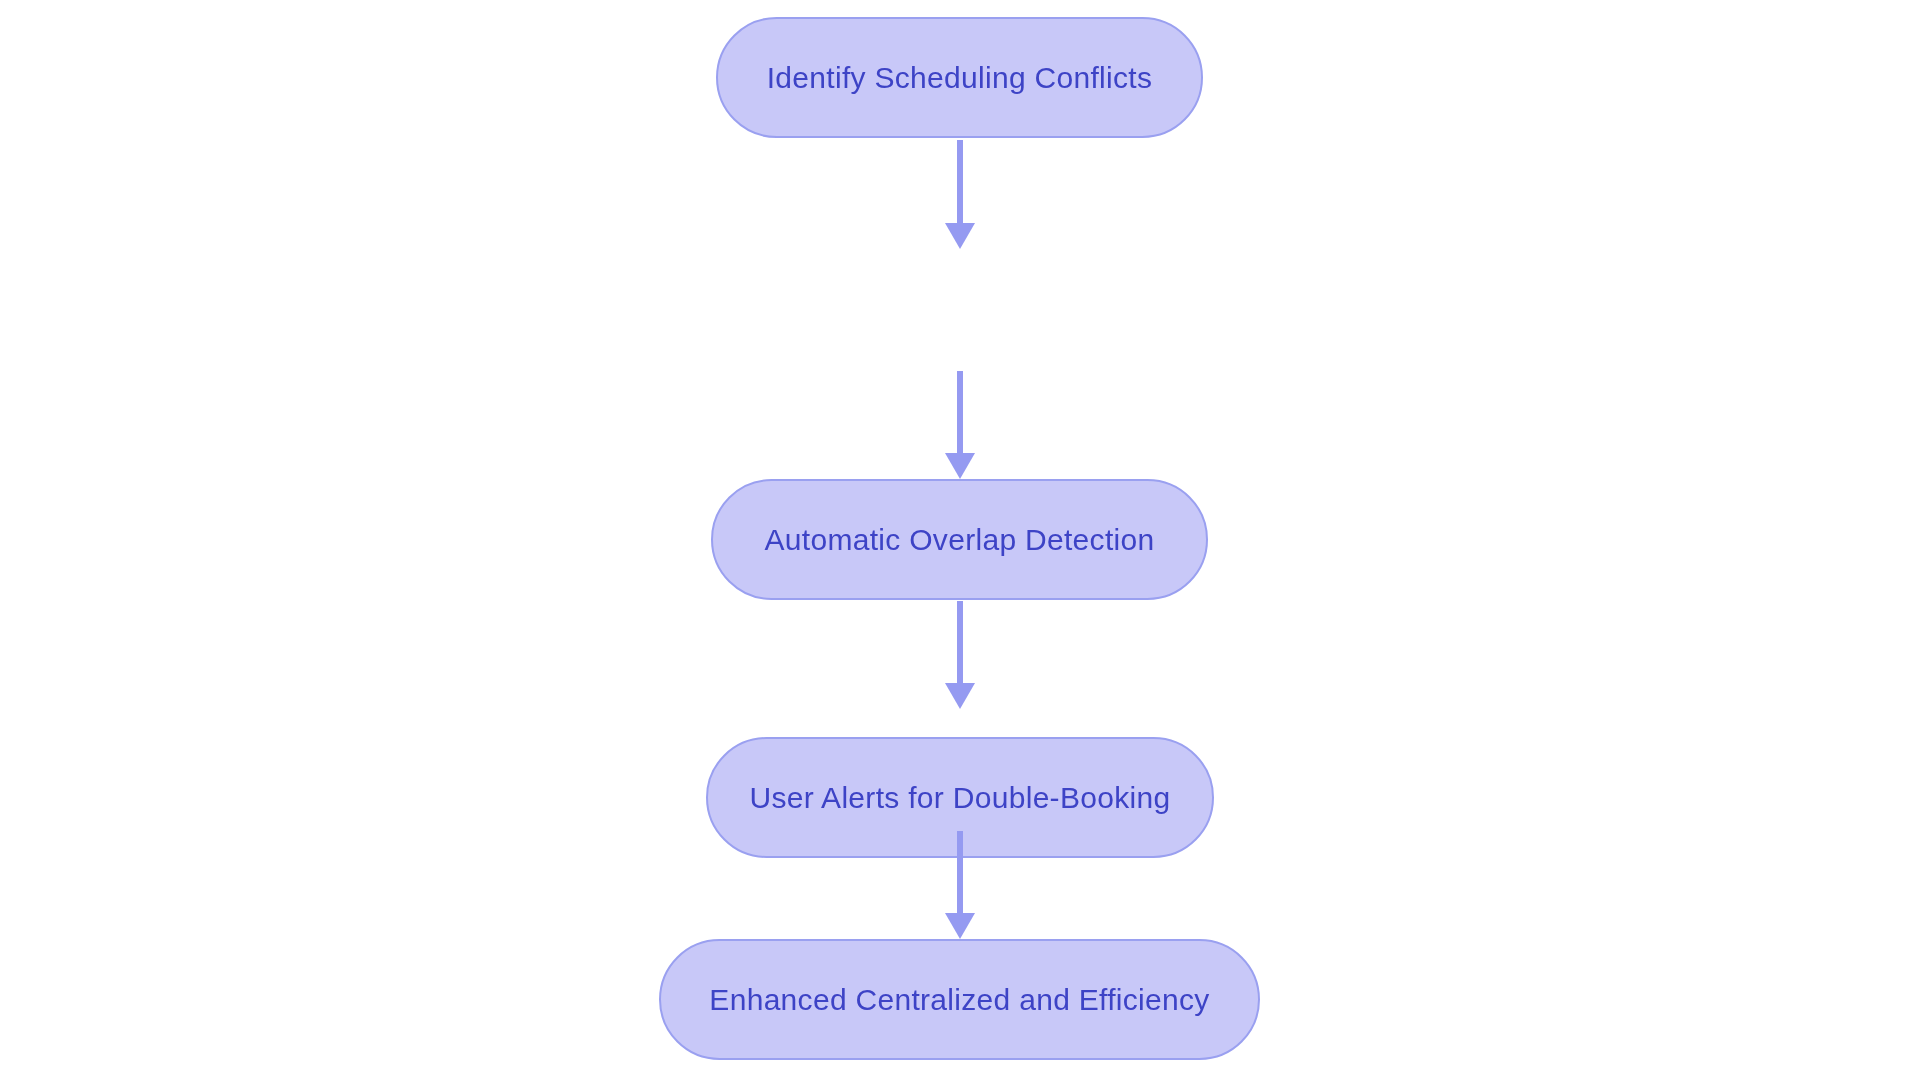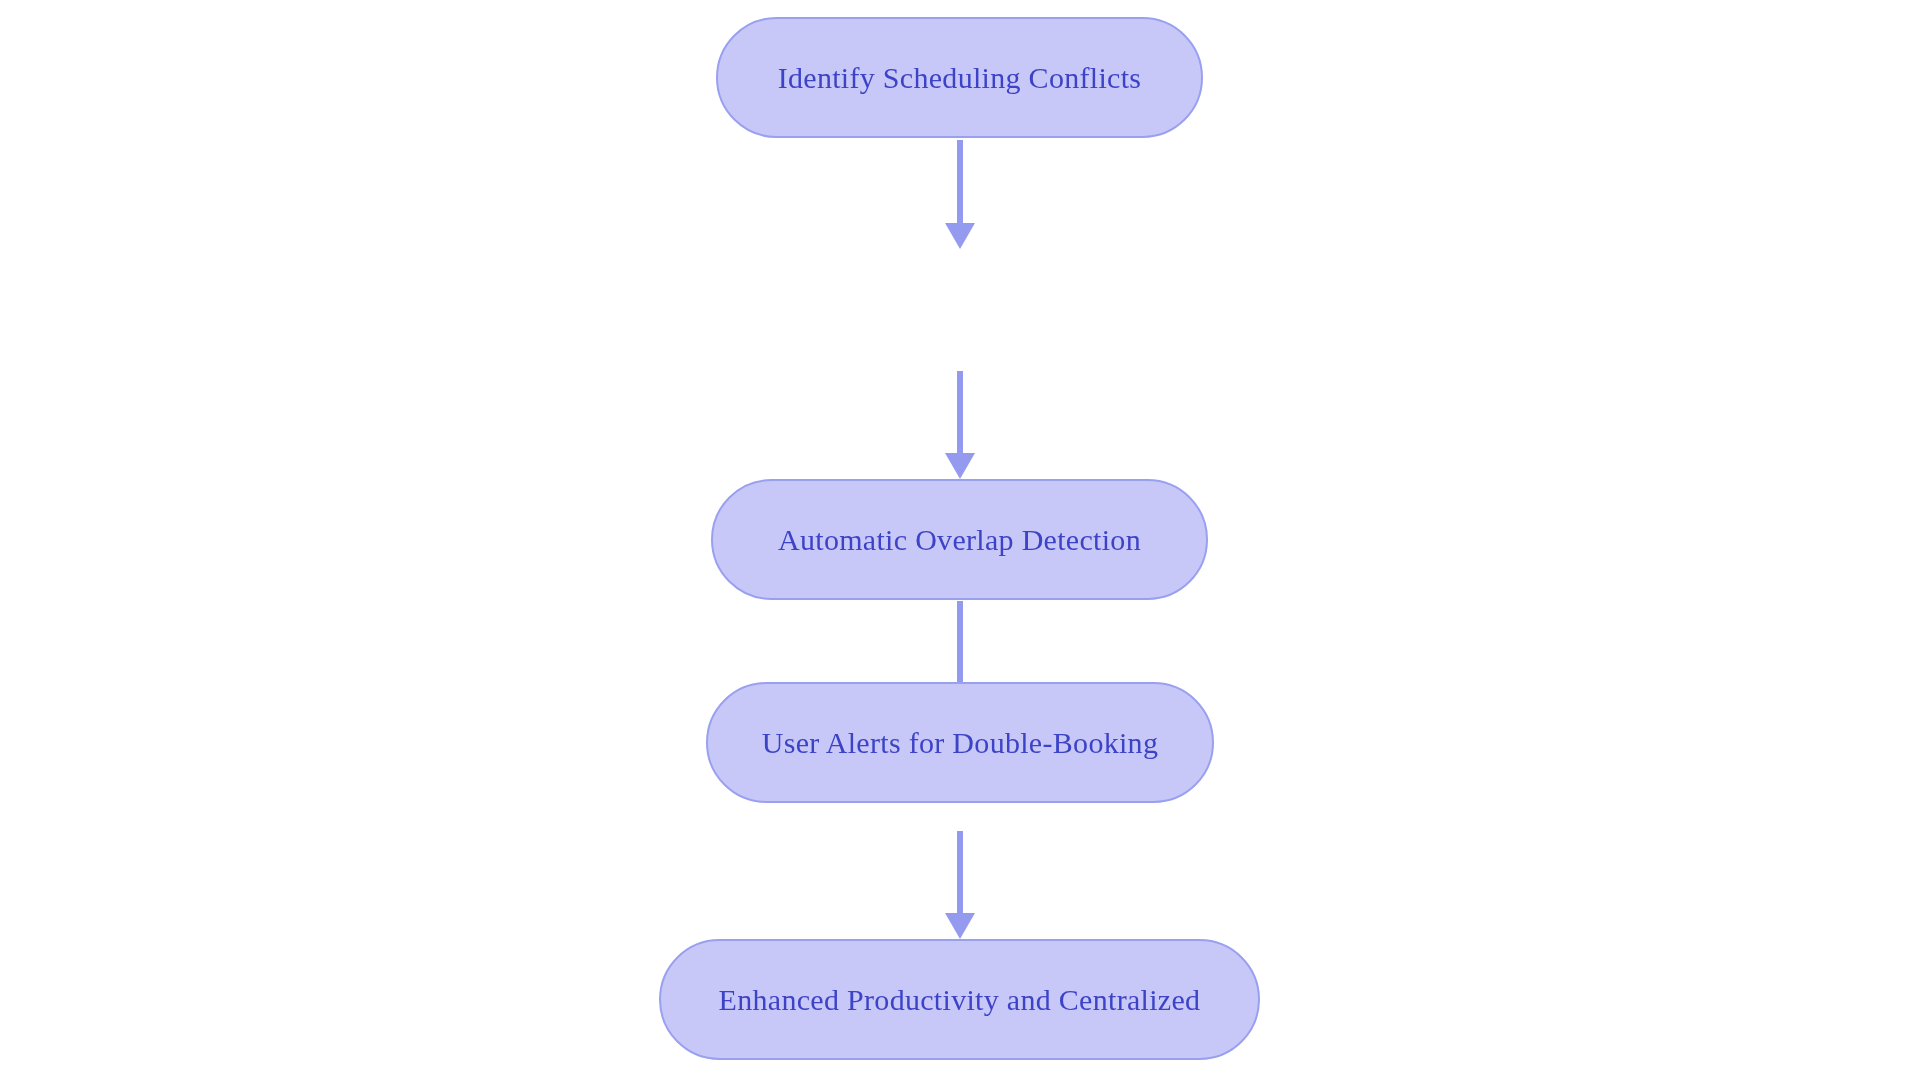--- a/index.html
+++ b/index.html
@@ -2,21 +2,21 @@
 <html style="--node-fill: #c8c8f8; --node-border: #9aa0f0; --node-text: #3d43c6; --arrow: #959af1; --background: #ffffff;"><head>
 <meta charset="utf-8">
 <style>
   :root{
     --node-fill:#c8c8f8;
     --node-border:#9aa0f0;
     --node-text:#3d43c6;
     --arrow:#959af1;
     --background:#ffffff;
   }
-  *{margin:0;padding:0;box-sizing:border-box;font-family:Liberation Serif, serif;}
+  *{margin:0;padding:0;box-sizing:border-box;}
   html,body{width:1920px;height:1083px;overflow:hidden;}
   body{
     background:var(--background);
     font-family:"Liberation Sans","DejaVu Sans",sans-serif;
   }
   .canvas{
     position:relative;
     width:1920px;height:1083px;
   }
   .node{
@@ -30,21 +30,21 @@
     justify-content:center;
     color:var(--node-text);
     font-size:30px;
     letter-spacing:0.3px;
     white-space:nowrap;
     text-align:center;
   }
   .node-1{left:716px;top:17px;width:487px;}
   .node-2{left:699px;top:249px;width:522px;}
   .node-3{left:711px;top:479px;width:497px;}
-  .node-4{left:706px;top:682px;width:508px;align-items:center;}
+  .node-4{left:706px;top:737px;width:508px;align-items:center;}
   .node-5{left:659px;top:939px;width:601px;}
 
   .arrow{
     position:absolute;
     left:945px;            
     width:30px;
   }
   .arrow-1{top:140px;height:109px;}
   .arrow-2{top:371px;height:108px;}
   .arrow-3{top:601px;height:108px;}
@@ -99,16 +99,16 @@
   <div class="node node-4">
     <span>User Alerts for Double-Booking</span>
   </div>
 
   <div class="arrow arrow-4">
     <div class="shaft"></div>
     <div class="head"></div>
   </div>
 
   <div class="node node-5">
-    <span>Enhanced Productivity and Centralized</span>
+    <span>Enhanced Centralized and Efficiency</span>
   </div>
 
 </div>
 
 </body></html>

